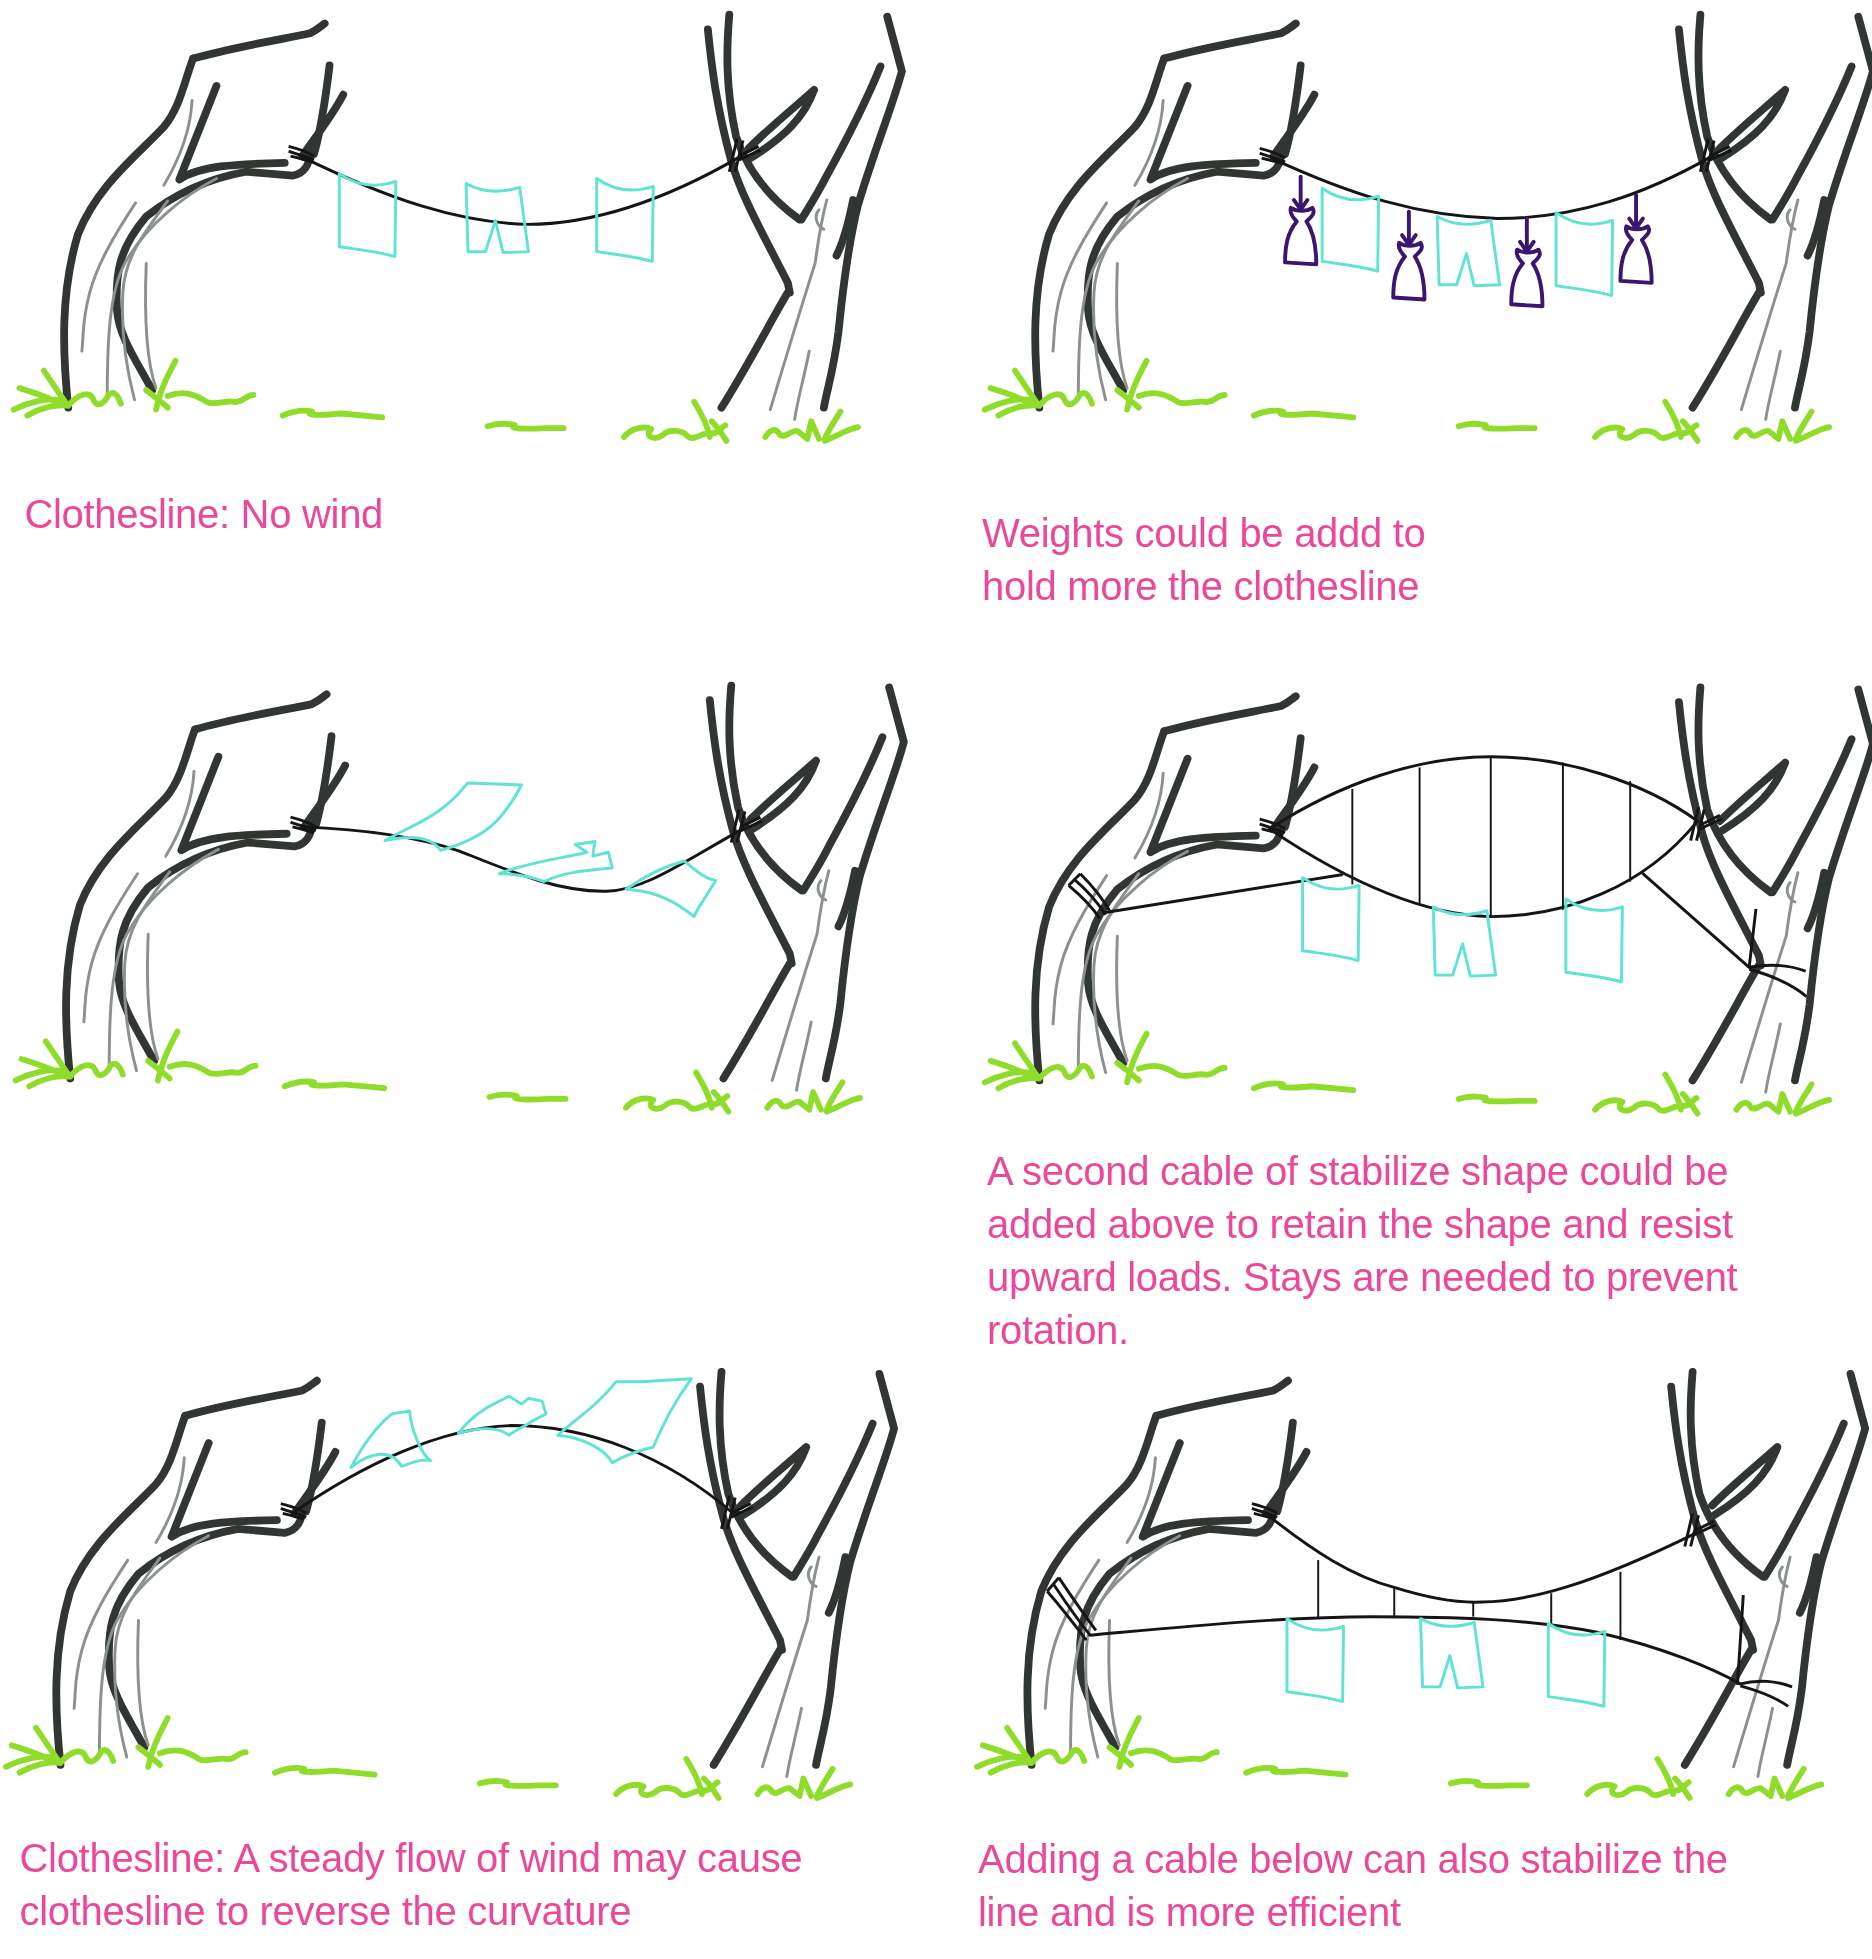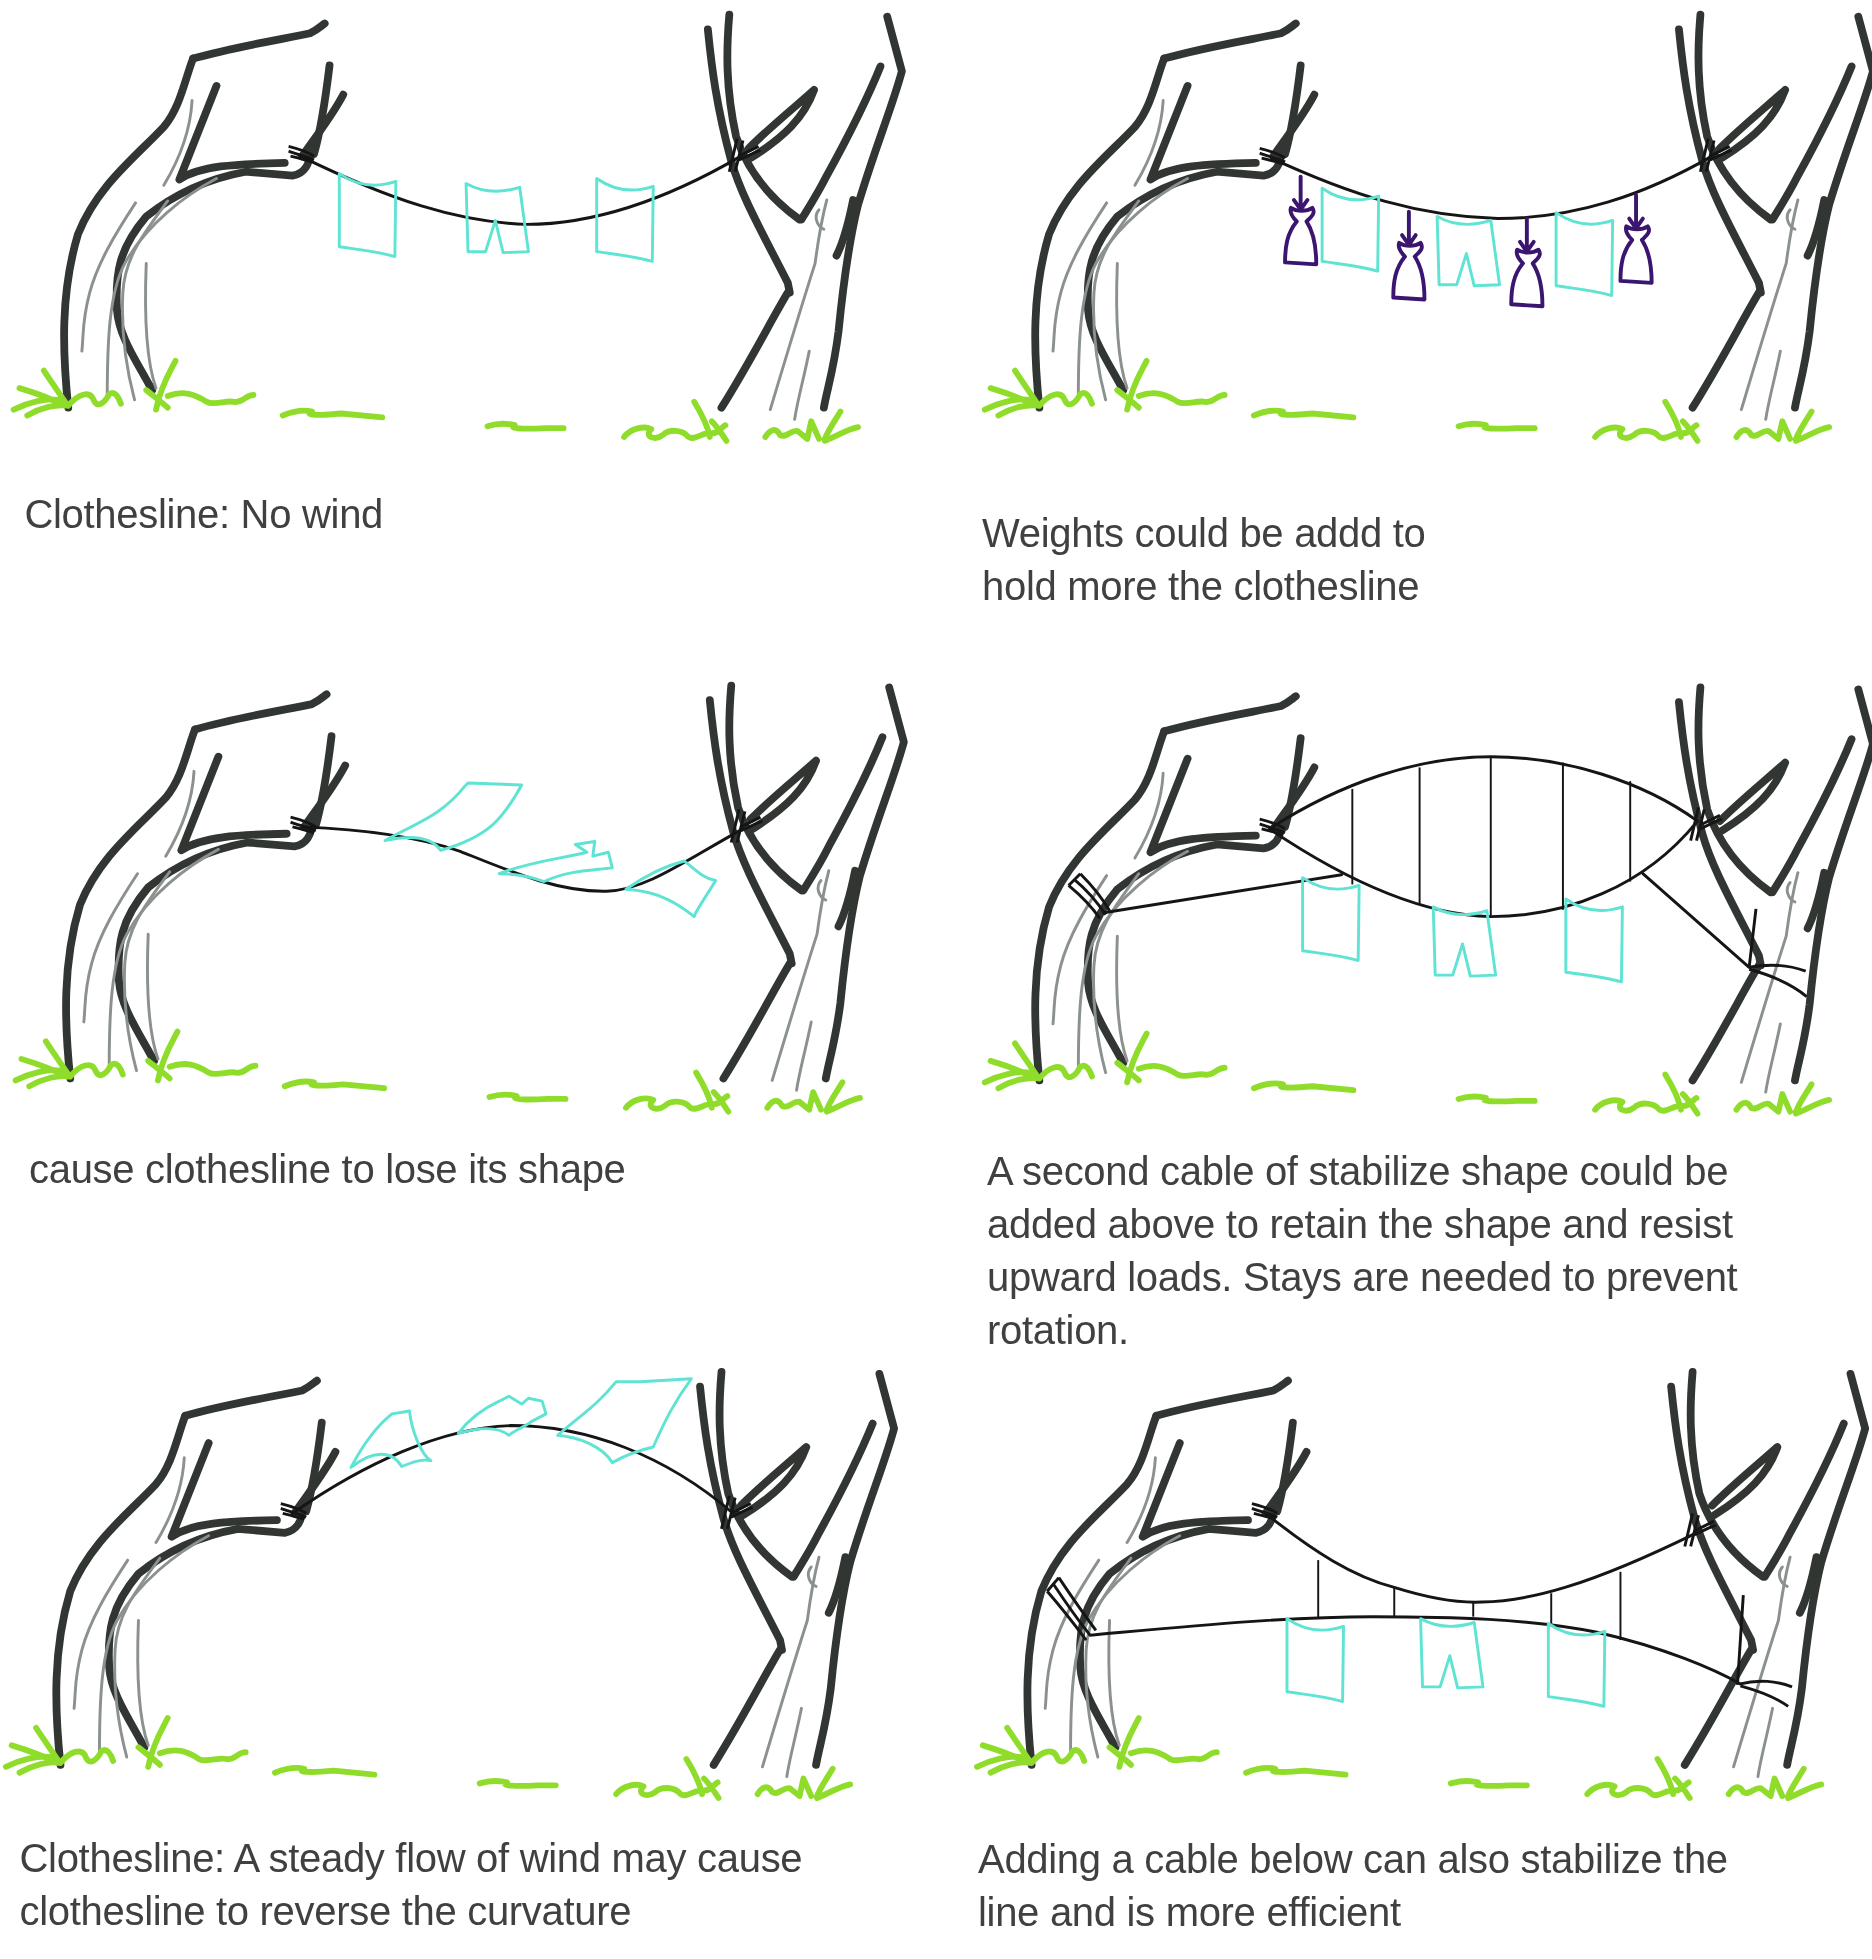--- a/index.html
+++ b/index.html
@@ -1,18 +1,18 @@
 <!DOCTYPE html>
 <html><head>
 <meta charset="utf-8">
 <style>
   html, body { margin: 0; padding: 0; background: #ffffff; }
   body { width: 1872px; height: 1959px; position: relative; overflow: hidden; font-family: "Liberation Sans", "DejaVu Sans", sans-serif; }
   #canvas { position: absolute; left: 0; top: 0; }
-  .caption { position: absolute; color: #404040; font-family: "Liberation Sans", "DejaVu Sans", sans-serif; font-size: 40px; line-height: 53px; letter-spacing: -0.3px; white-space: nowrap; }
+  .caption { position: absolute; color: #ec4899; font-family: "Liberation Sans", "DejaVu Sans", sans-serif; font-size: 40px; line-height: 53px; letter-spacing: -0.3px; white-space: nowrap; }
   .caption span { display: block; }
   .trunk { fill: none; stroke: #323633; stroke-width: 8; stroke-linecap: round; stroke-linejoin: round; }
   .bark { fill: none; stroke: #8b918e; stroke-width: 3; stroke-linecap: round; }
   .grass { fill: none; stroke: #8fdd2a; stroke-width: 6; stroke-linecap: round; stroke-linejoin: round; }
   .cable { fill: none; stroke: #151515; stroke-width: 3; stroke-linecap: round; }
   .stay { fill: none; stroke: #151515; stroke-width: 2; }
   .knot { fill: none; stroke: #151515; stroke-width: 3; }
   .cloth { fill: none; stroke: #5fe3d3; stroke-width: 3; stroke-linejoin: round; stroke-linecap: round; }
   .weight { fill: none; stroke: #3b1670; stroke-width: 4; stroke-linejoin: round; stroke-linecap: round; }
 </style>
@@ -174,21 +174,20 @@
 </svg>
 
 <div class="caption" style="left:24.4px; top:488px;">
   <span>Clothesline: No wind</span>
 </div>
 <div class="caption" style="left:982px; top:491px;margin-top:16px;">
   <span>Weights could be addd to</span>
   <span>hold more the clothesline</span>
 </div>
 <div class="caption" style="left:29px; top:1143px;">
-  <span>cause clothesline to lose its shape</span>
 </div>
 <div class="caption" style="left:987px; top:1145px;">
   <span>A second cable of stabilize shape could be</span>
   <span>added above to retain the shape and resist</span>
   <span>upward loads. Stays are needed to prevent</span>
   <span>rotation.</span>
 </div>
 <div class="caption" style="left:19.5px; top:1832px;">
   <span>Clothesline: A steady flow of wind may cause</span>
   <span>clothesline to reverse the curvature</span>

